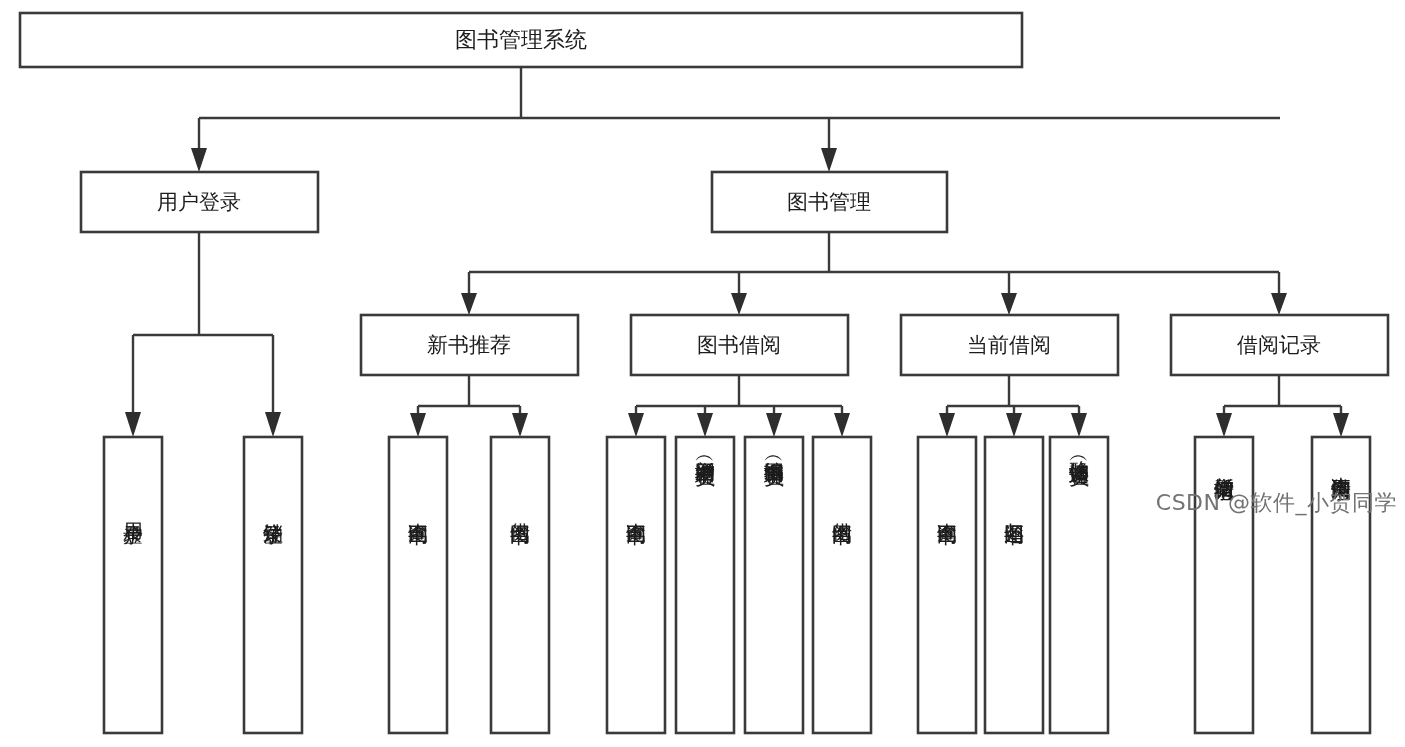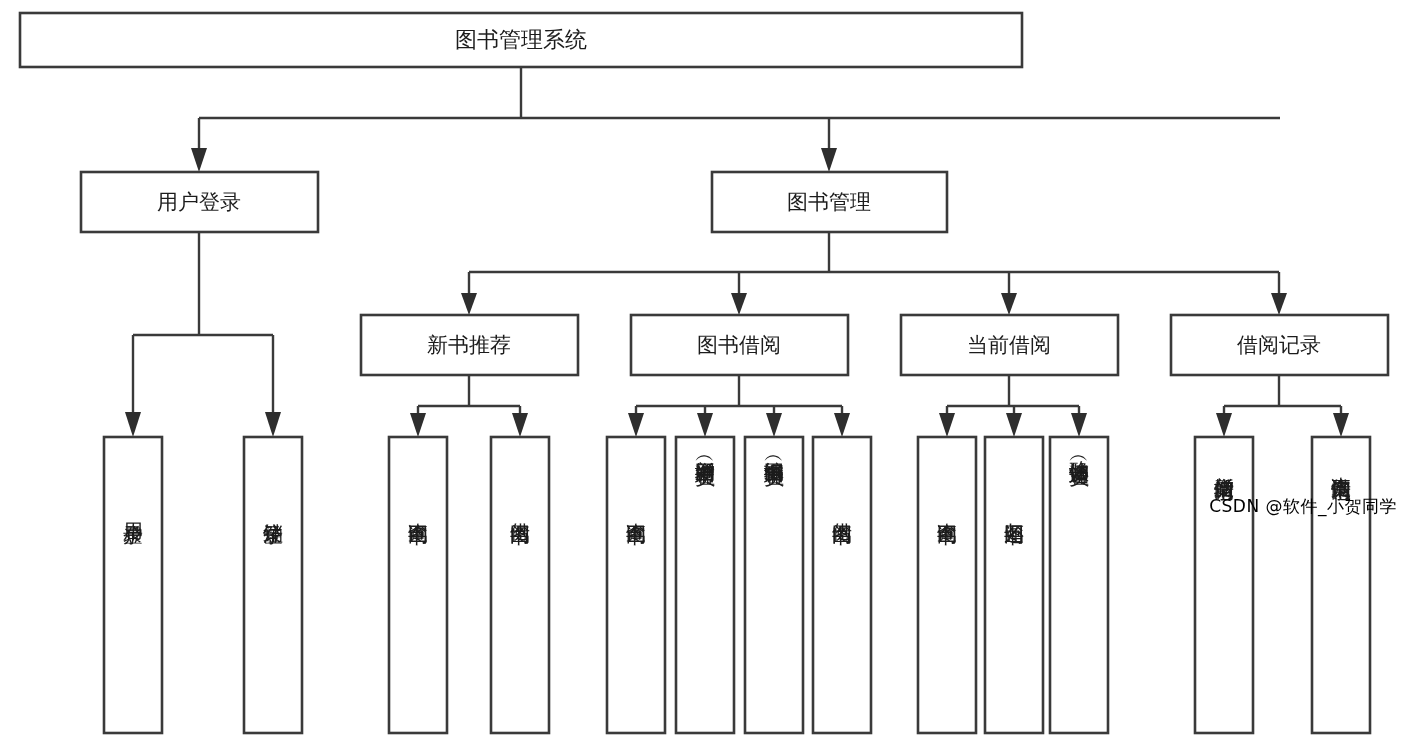--- a/index.html
+++ b/index.html
@@ -73,22 +73,22 @@
     writing-mode: vertical-rl;
     text-orientation: upright;
     white-space: nowrap;
     letter-spacing: 1px;
   }
   .watermark {
     position: absolute;
     right: 8px;
     bottom: 6px;
     font-family: "DejaVu Sans", "Liberation Sans", sans-serif;
-    font-size: 17px;
-    color: #000000;
+    font-size: 22px;
+    color: #737373;
     letter-spacing: 0.5px;
     white-space: nowrap;
   }
 </style>
 </head>
 <body>
 
 <div id="diagram-root">
 
   <svg class="flow" viewBox="0 0 1405 747">

